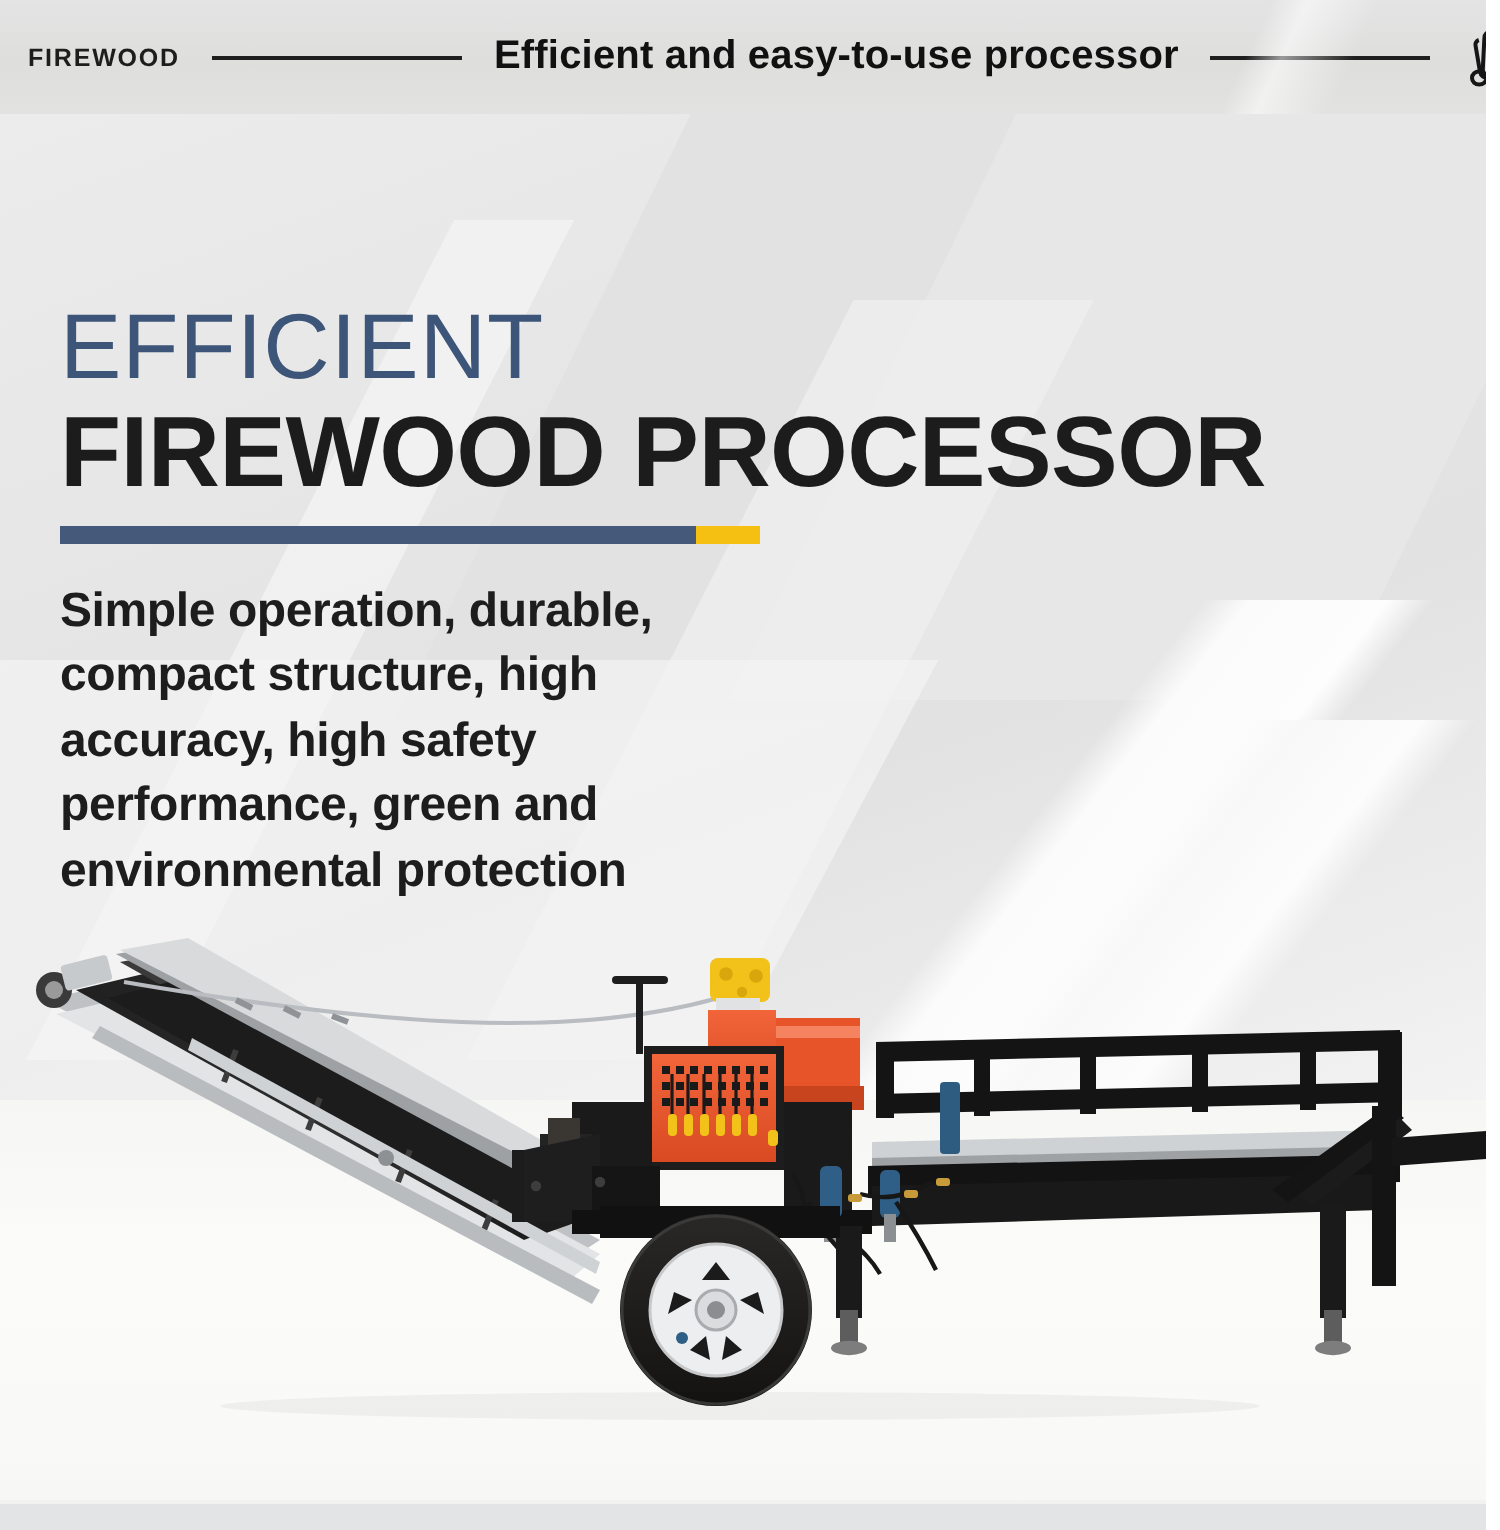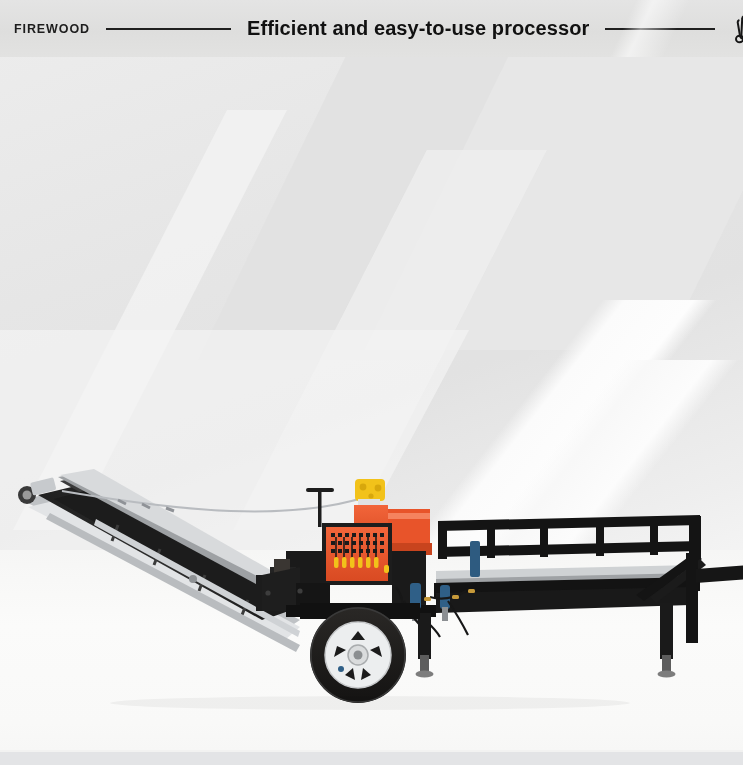--- a/index.html
+++ b/index.html
@@ -122,20 +122,29 @@
           <path d="M13.8 3.2 C12.3 3.2 11.2 4.4 11.2 5.9 L10.4 21.5 C10.3 23.6 11.9 25.3 14 25.3 C16.1 25.3 17.7 23.6 17.6 21.5 L16.8 5.9 C16.8 4.4 15.6 3.2 14.1 3.2 Z"></path>
           <path d="M8.4 7.0 C7.2 7.4 6.5 8.6 6.8 9.9 L9.0 22.9 C9.4 25.0 11.2 26.2 13.0 25.6"></path>
           <path d="M19.6 7.0 C20.8 7.4 21.5 8.6 21.2 9.9 L19.0 22.9 C18.6 25.0 16.8 26.2 15.0 25.6"></path>
           <ellipse cx="8.6" cy="26.0" rx="3.6" ry="3.3"></ellipse>
           <ellipse cx="19.4" cy="26.0" rx="3.6" ry="3.3"></ellipse>
         </g>
       </svg>
     </span>
   </div>
 
+  <div class="copy">
+    <div class="h-eyebrow">EFFICIENT</div>
+    <div class="h-main">FIREWOOD PROCESSOR</div>
+    <div class="accent">
+      <span class="blue"></span>
+      <span class="gold"></span>
+    </div>
+    <div class="body-copy">Simple operation, durable, compact structure, high accuracy, high safety performance, green and environmental protection</div>
+  </div>
 
   <div class="machine">
     <svg width="750" height="260" viewBox="0 0 750 260">
       <defs>
         <linearGradient id="tireG" x1="0" y1="0" x2="0" y2="1">
           <stop offset="0" stop-color="#2a2826"></stop>
             <stop offset="1" stop-color="#141312"></stop>
         </linearGradient>
         <linearGradient id="orangeG" x1="0" y1="0" x2="0" y2="1">
           <stop offset="0" stop-color="#f2653a"></stop>

